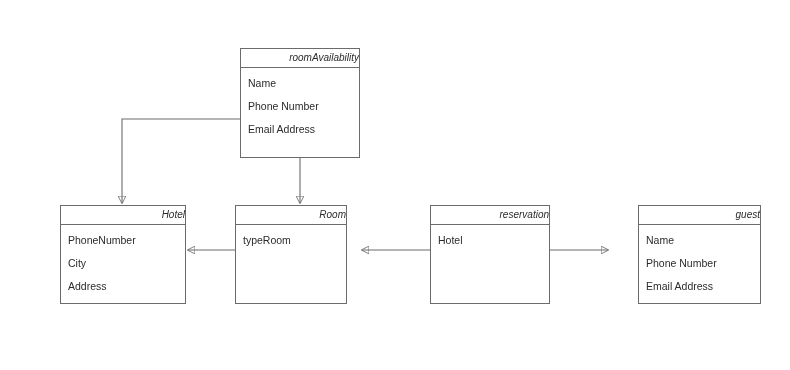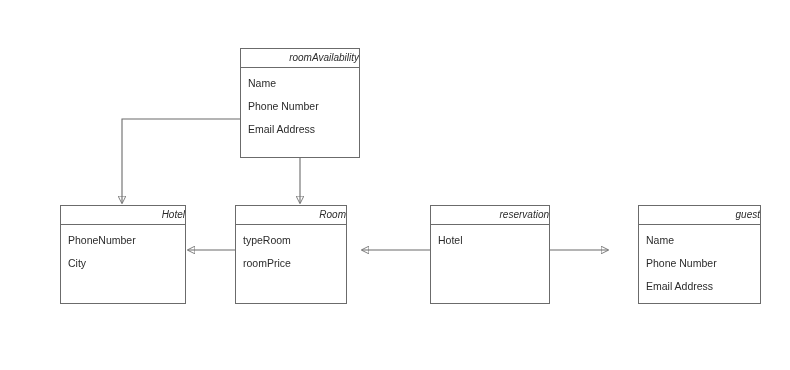--- a/index.html
+++ b/index.html
@@ -86,28 +86,28 @@
       <div class="attr">Phone Number</div>
       <div class="attr">Email Address</div>
     </div>
   </div>
 
   <div class="entity" style="left: 60px; top: 205px; width: 126px; height: 99px;">
     <div class="entity-header">Hotel</div>
     <div class="entity-body">
       <div class="attr">PhoneNumber</div>
       <div class="attr">City</div>
+      <div class="attr">Address</div>
     </div>
   </div>
 
   <div class="entity" style="left: 235px; top: 205px; width: 112px; height: 99px;">
     <div class="entity-header">Room</div>
     <div class="entity-body">
       <div class="attr">typeRoom</div>
-      <div class="attr">roomPrice</div>
     </div>
   </div>
 
   <div class="entity" style="left: 430px; top: 205px; width: 120px; height: 99px;">
     <div class="entity-header">reservation</div>
     <div class="entity-body">
       <div class="attr">Hotel</div>
     </div>
   </div>
 

